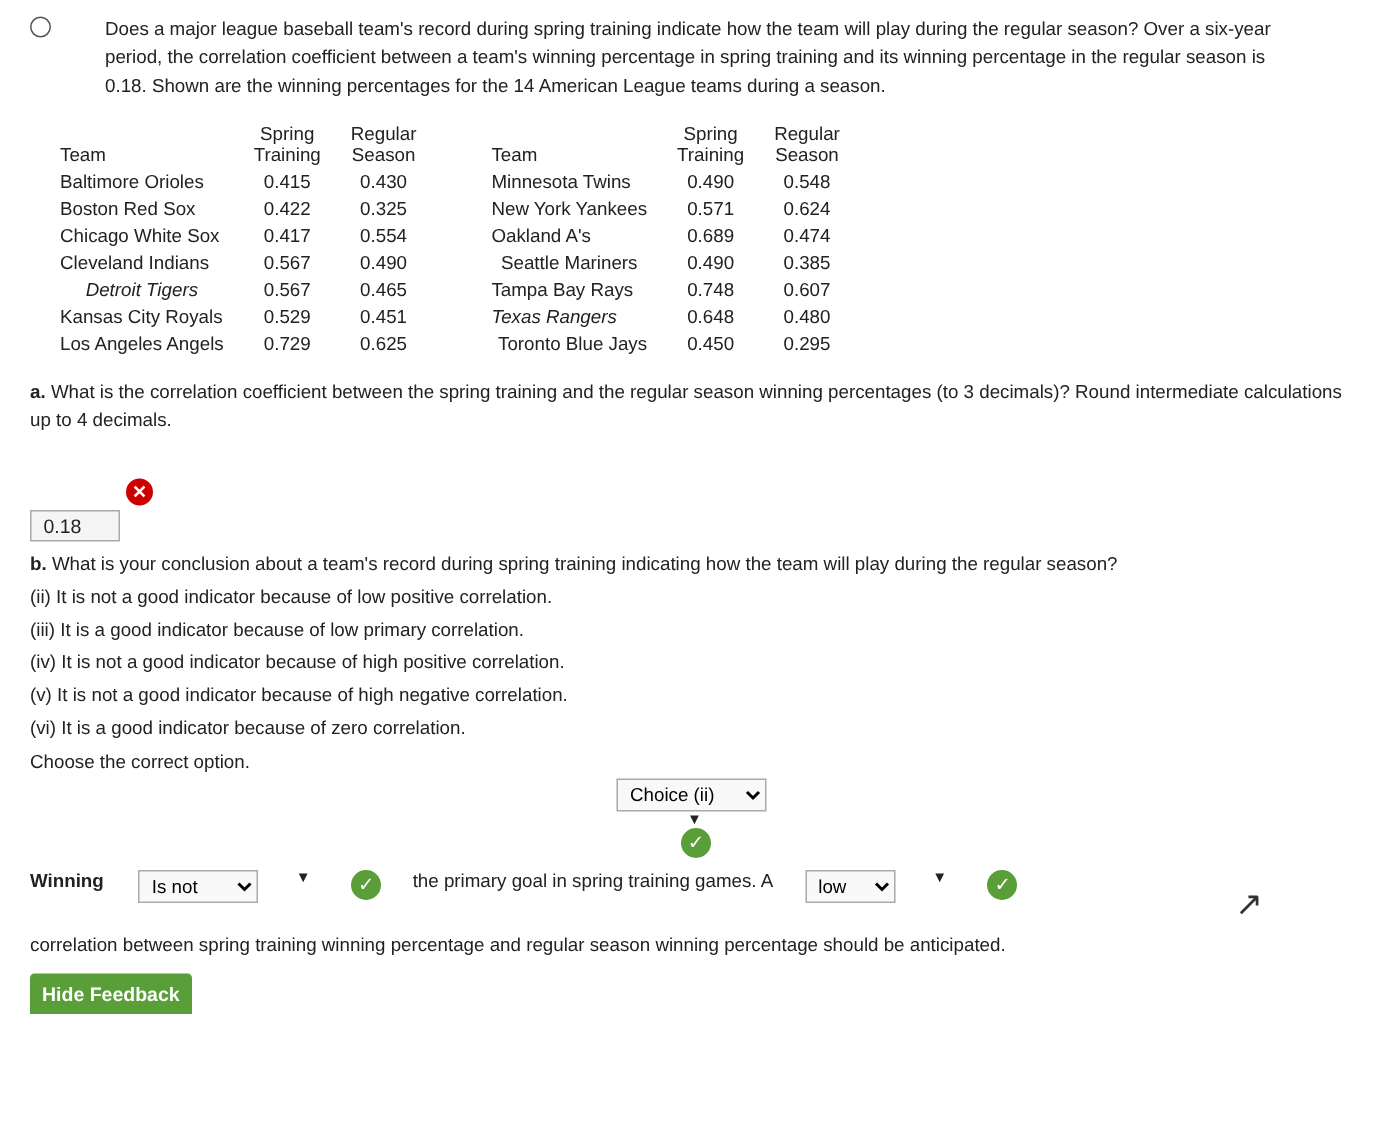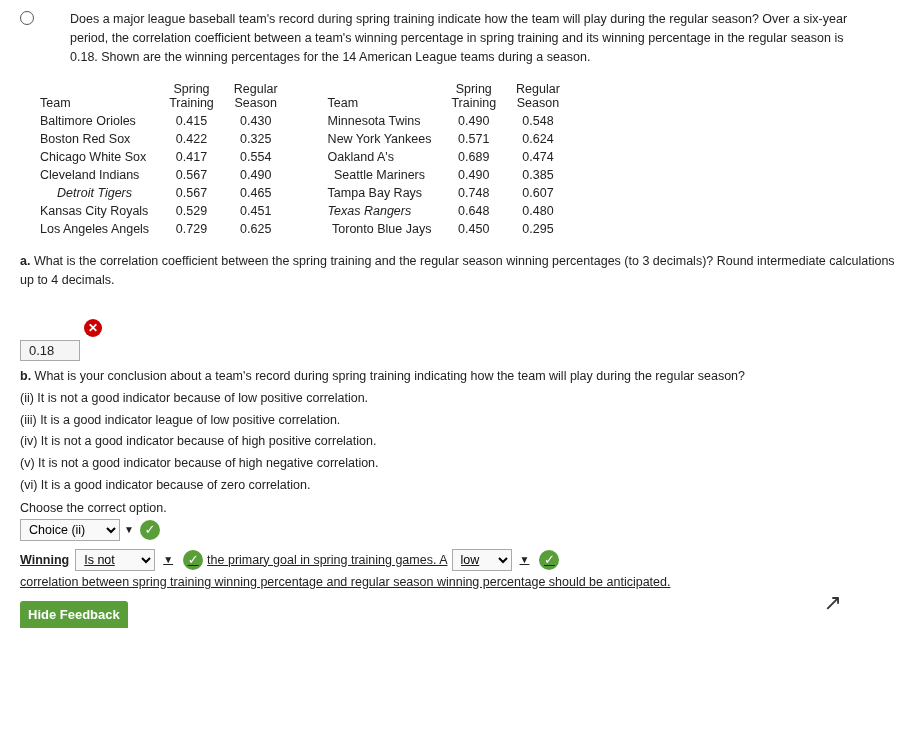--- a/index.html
+++ b/index.html
@@ -84,20 +84,21 @@
       line-height: 1.5;
     }
     .choose-label {
       font-size: 12.5px;
       margin: 6px 0 4px 0;
     }
     .choice-row {
       display: flex;
       align-items: center;
       margin-bottom: 8px;
+      flex-direction: column;
     }
     .select-box {
       border: 1px solid #aaa;
       padding: 2px 4px;
       font-size: 12.5px;
       min-width: 100px;
       background: #f9f9f9;
       cursor: pointer;
     }
     .check-icon {
@@ -108,25 +109,24 @@
       display: inline-flex;
       align-items: center;
       justify-content: center;
       color: #fff;
       font-size: 13px;
       margin-left: 6px;
     }
     .winning-row {
       font-size: 12.5px;
       display: flex;
-      align-items: center;
+      align-items: flex-start;
       flex-wrap: wrap;
-      gap: 4px;
+      gap: 21px;
       margin-bottom: 4px;
-      text-decoration: underline;
     }
     .winning-label {
       font-weight: bold;
       margin-right: 2px;
     }
     .hide-feedback {
       display: inline-block;
       background: #5a9e3a;
       color: #fff;
       font-size: 13px;
@@ -275,21 +275,21 @@
 </div>
 
 
 <div class="question-b">
   <strong>b.</strong> <span>What is your conclusion about a team's record during spring training indicating how the team will play during the regular season?</span>
 </div>
 
 
 <div id="options-list">
     <div class="option-row">(ii) It is not a good indicator because of low positive correlation.</div>
-    <div class="option-row">(iii) It is a good indicator league of low positive correlation.</div>
+    <div class="option-row">(iii) It is a good indicator because of low primary correlation.</div>
     <div class="option-row">(iv) It is not a good indicator because of high positive correlation.</div>
     <div class="option-row">(v) It is not a good indicator because of high negative correlation.</div>
     <div class="option-row">(vi) It is a good indicator because of zero correlation.</div>
   </div>
 
 
 <div class="choose-label">Choose the correct option.</div>
 
 
 <div class="choice-row">

